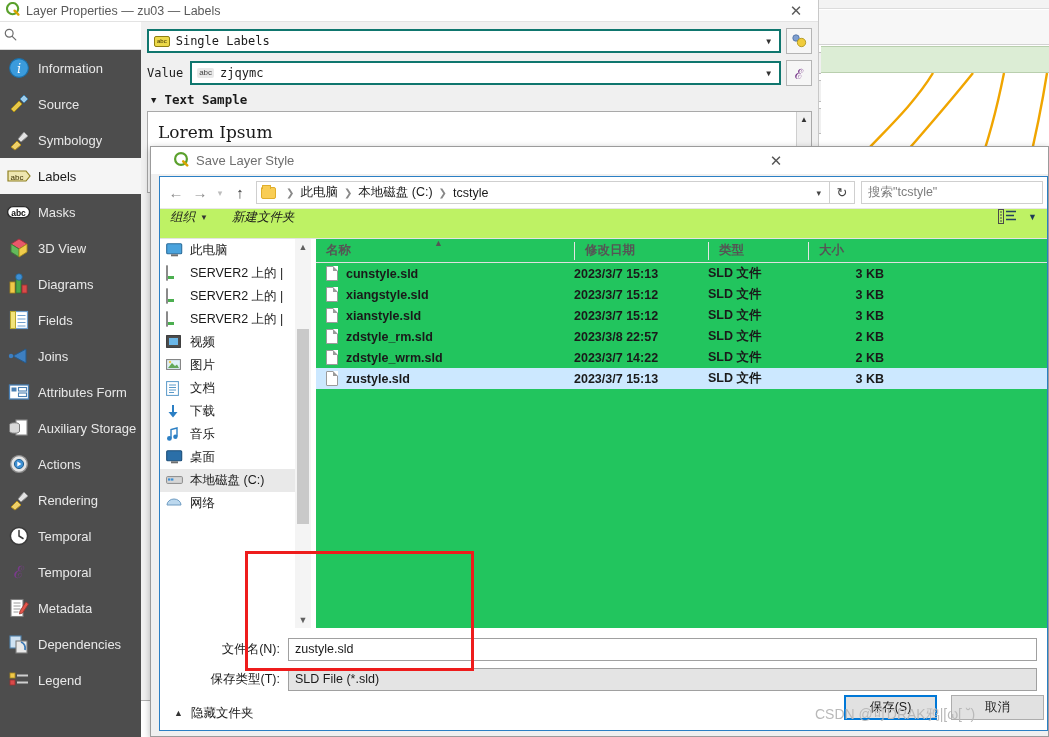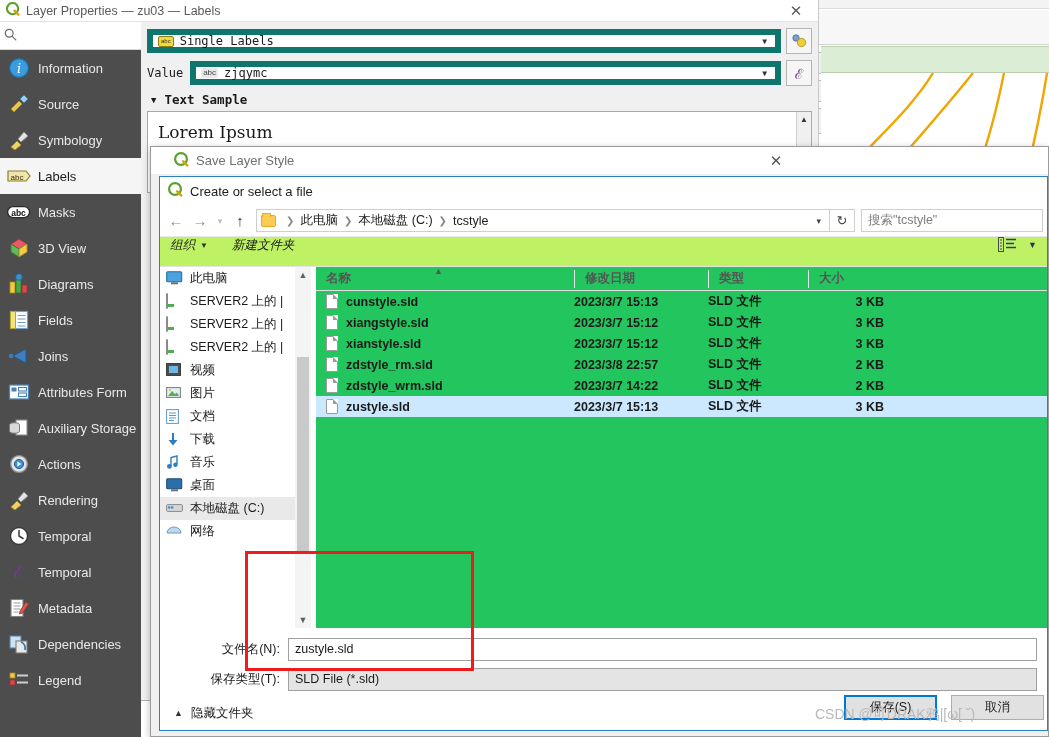--- a/index.html
+++ b/index.html
@@ -70,21 +70,21 @@
   }
   .side-label { overflow:hidden; }
 
   
   #lp-main {
     position:absolute; left:141px; top:22px; width:677px; height:715px;
     background:#f0f0f0; padding:6px 6px 0 6px;
   }
   .row { display:flex; align-items:center; margin-bottom:6px; }
   .combo {
-    height:24px; background:#ffffff; border:6px solid #0f766e;
+    height:24px; background:#ffffff; border:2px solid #0f766e;
     display:flex; align-items:center; padding:0 2px 0 5px; flex:1;
     font-family:"DejaVu Sans Mono", monospace; font-size:12px; color:#1a1a1a;
   }
   .combo .arrow { margin-left:auto; font-size:8px; color:#333; padding-right:6px;}
   .sq-btn {
     width:26px; height:26px; margin-left:5px; background:#f6f6f6;
     border:1px solid #b4b4b4; display:flex; align-items:center;
     justify-content:center; flex:0 0 26px;
   }
   .fieldlabel {
@@ -582,29 +582,20 @@
         <circle cx="7" cy="7" r="5.9" fill="none" stroke="#5aa02c" stroke-width="2.2"></circle>
         <path d="M9.2 9.3 L13.2 13.4" stroke="#d9a400" stroke-width="2.5" stroke-linecap="round"></path>
       </svg>
     </span>
     <span class="t">Save Layer Style</span>
     <span id="sls-close">✕</span>
   </div>
 
   <div id="file-dialog">
 
-    <div id="fd-header">
-      <span>
-        <svg width="15" height="15" viewBox="0 0 15 15">
-          <circle cx="7" cy="7" r="5.9" fill="none" stroke="#5aa02c" stroke-width="2.2"></circle>
-          <path d="M9.2 9.3 L13.2 13.4" stroke="#d9a400" stroke-width="2.5" stroke-linecap="round"></path>
-        </svg>
-      </span>
-      <span class="t">Create or select a file</span>
-    </div>
 
     <div id="fd-nav">
       <span class="navbtn">←</span>
       <span class="navbtn">→</span>
       <span class="navbtn dim">▾</span>
       <span class="navbtn up">↑</span>
       <div id="fd-crumb">
         <span class="folder-ico"></span>
         <span class="crumb-sep">❯</span>
         <span class="crumb-txt">此电脑</span>

